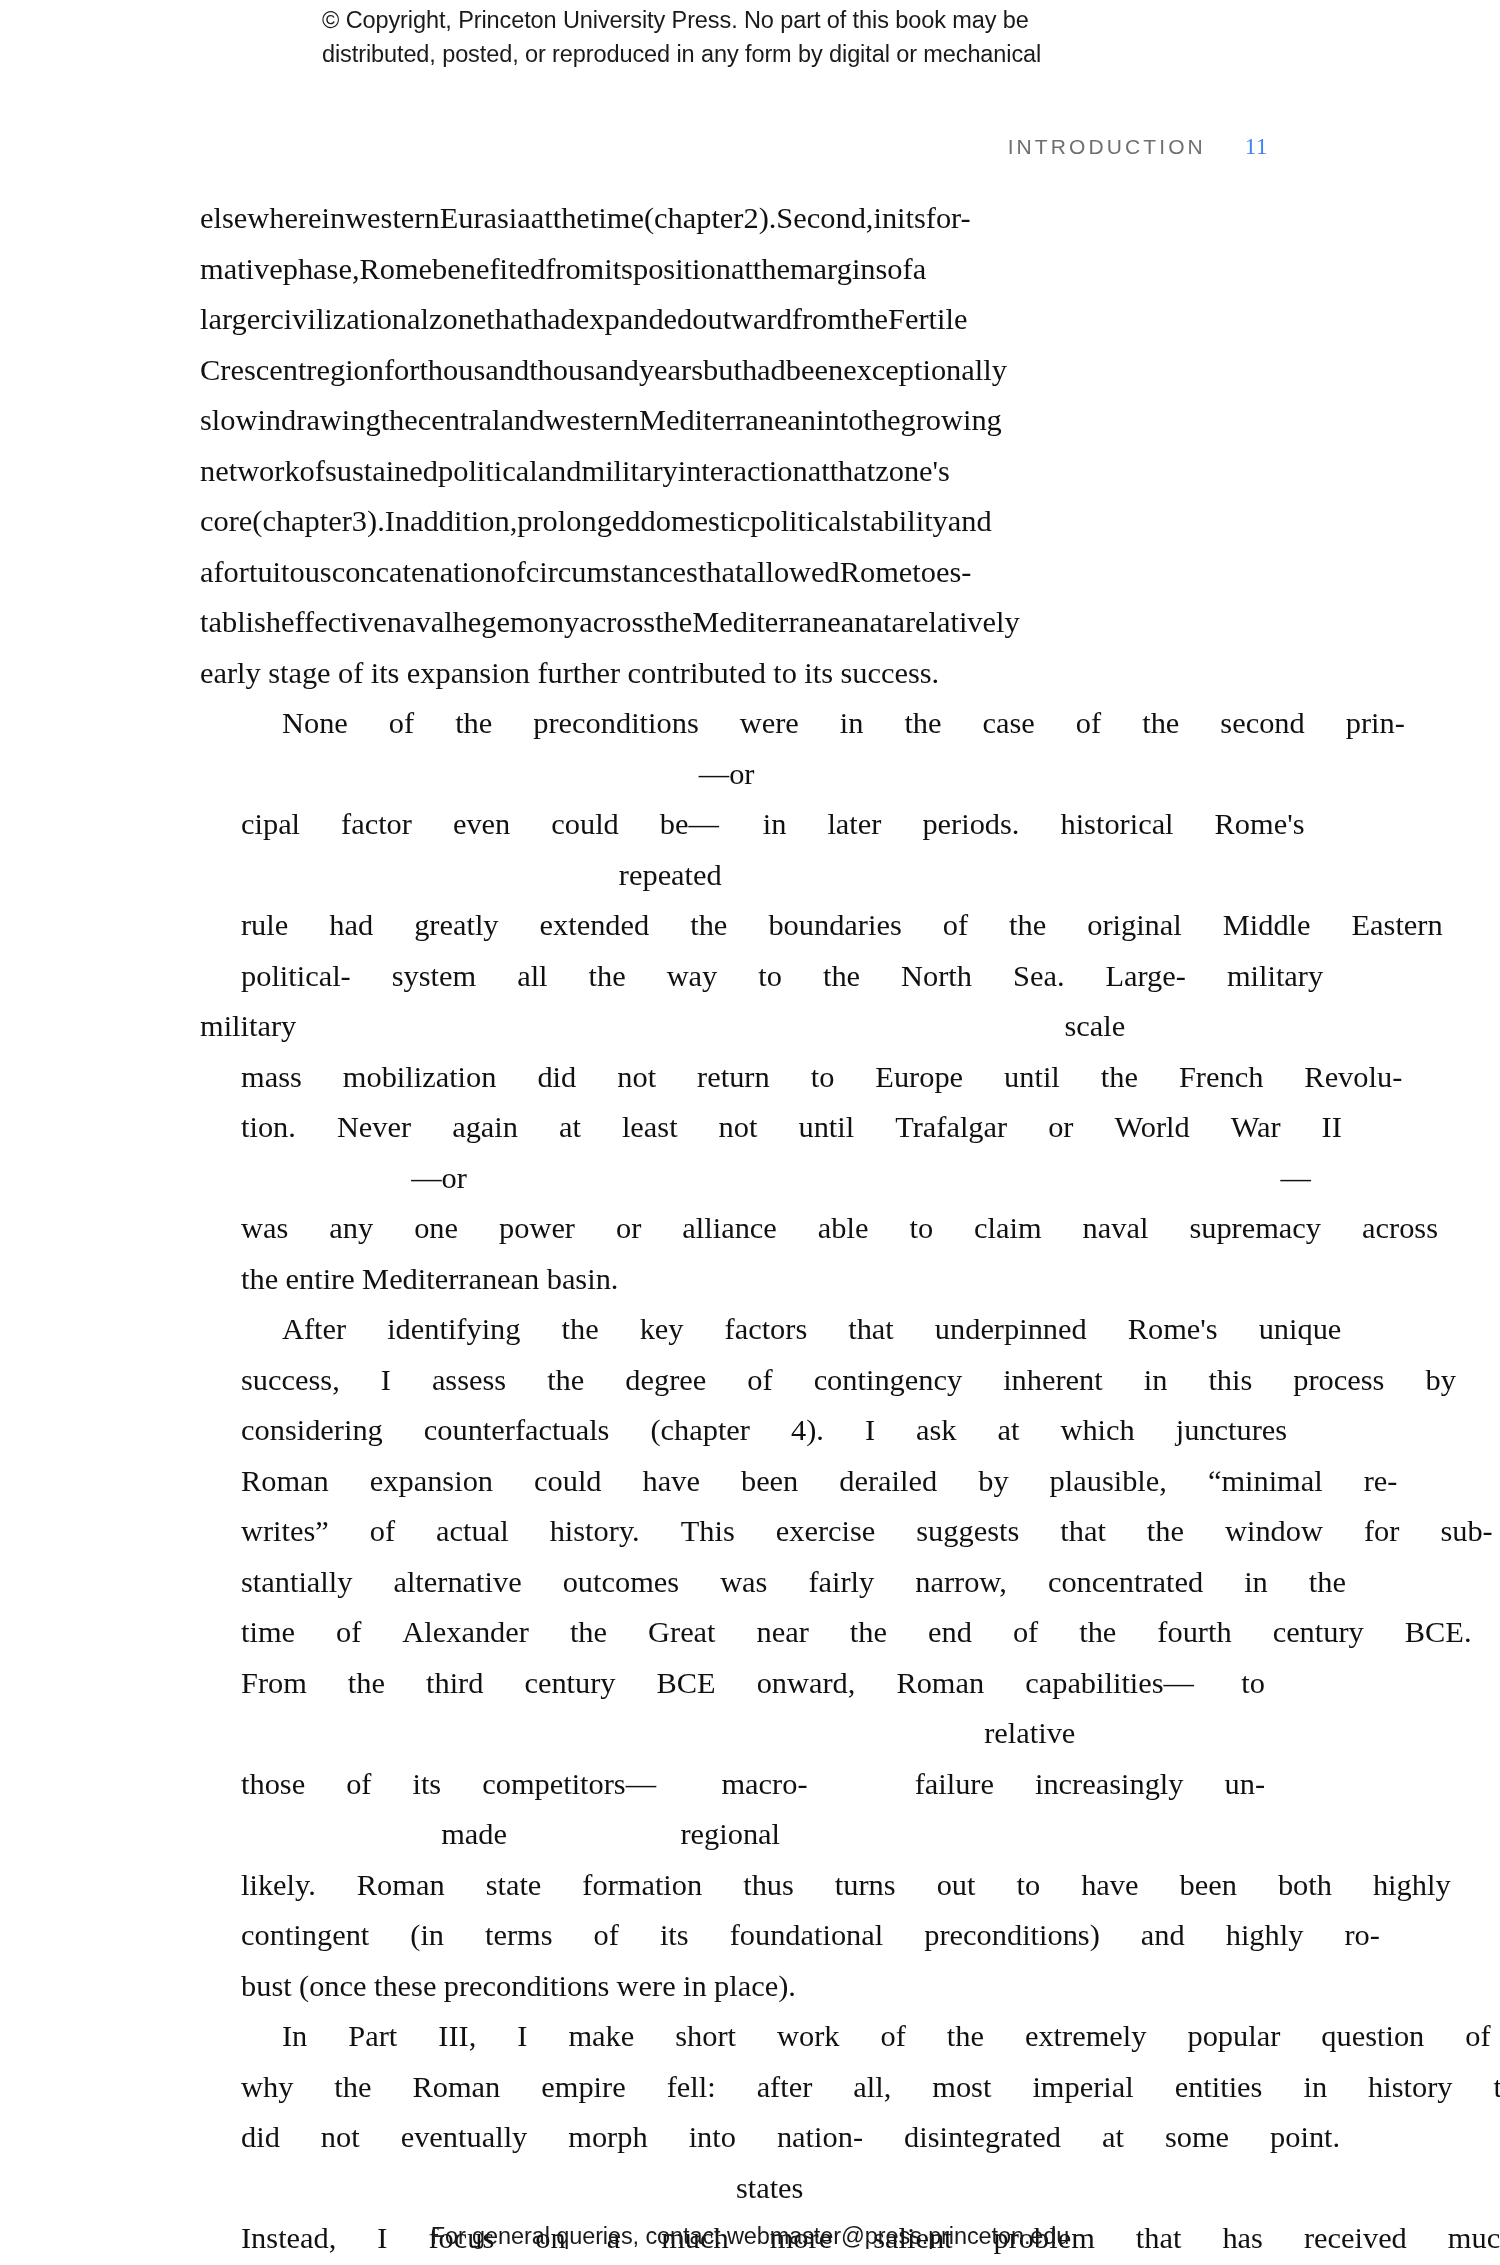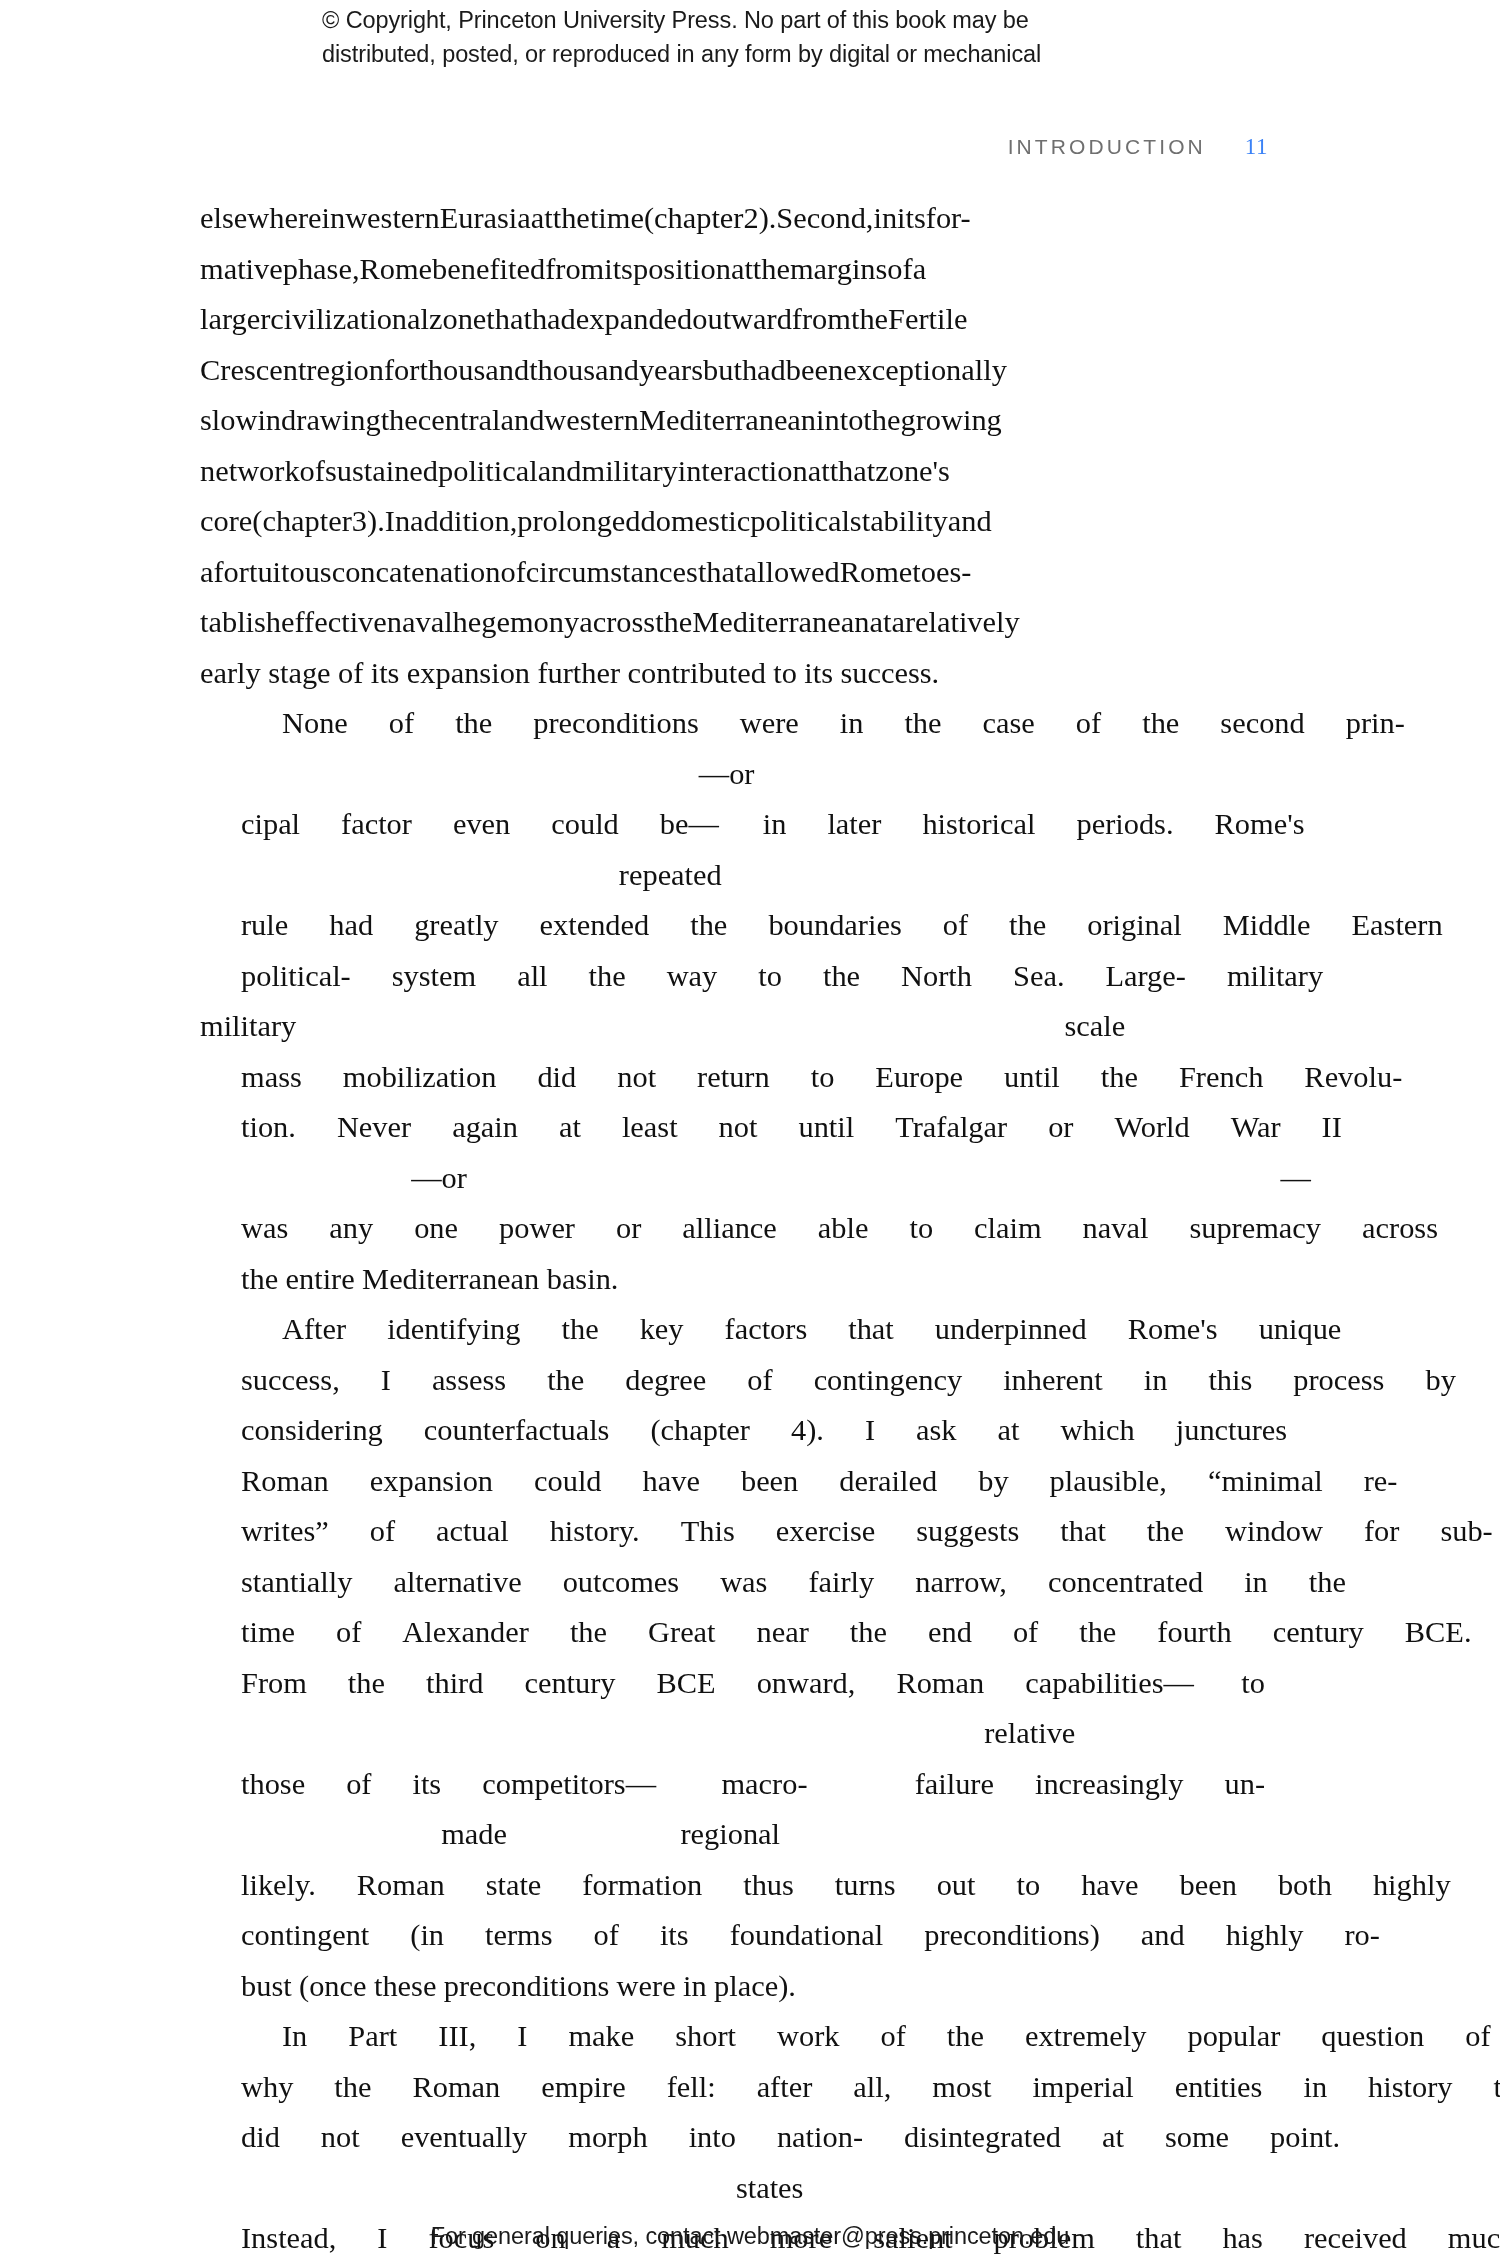--- a/index.html
+++ b/index.html
@@ -267,22 +267,22 @@
           <span>prin-</span>
         </span>
         <span class="line justified">
           <span>cipal</span>
           <span>factor</span>
           <span>even</span>
           <span>could</span>
           <span>be—repeated</span>
           <span>in</span>
           <span>later</span>
+          <span>periods.</span>
           <span>historical</span>
-          <span>periods.</span>
           <span>Rome's</span>
         </span>
         <span class="line justified">
           <span>rule</span>
           <span>had</span>
           <span>greatly</span>
           <span>extended</span>
           <span>the</span>
           <span>boundaries</span>
           <span>of</span>

